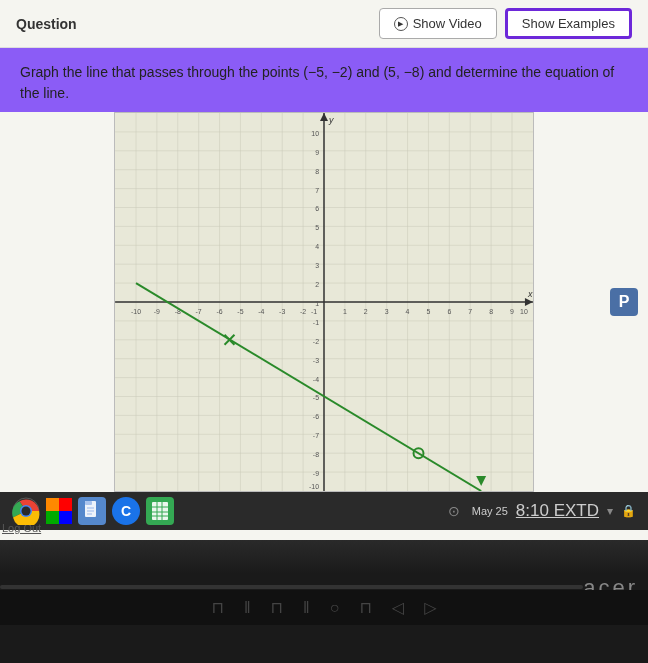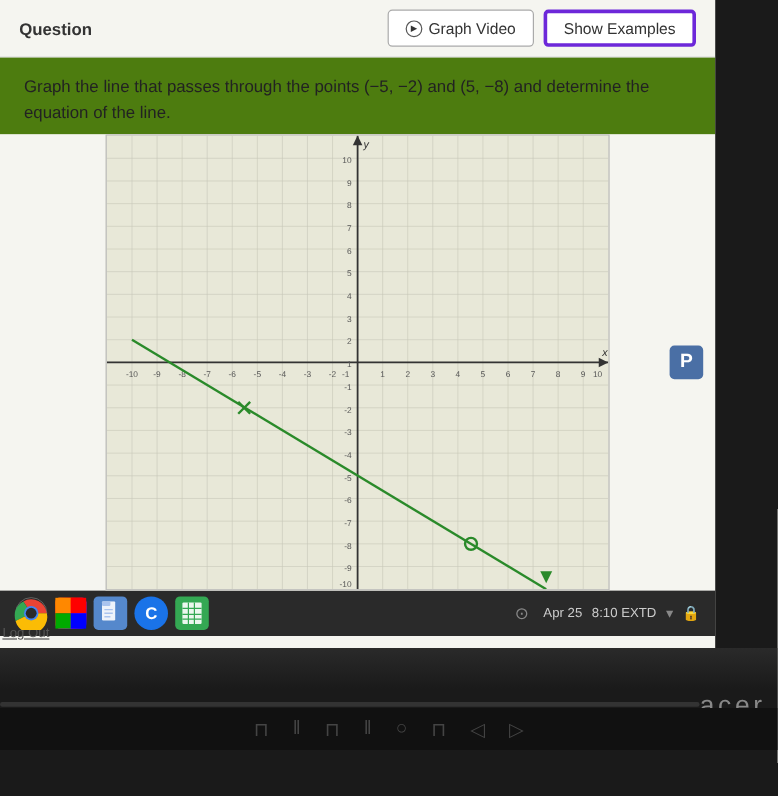--- a/index.html
+++ b/index.html
@@ -8,21 +8,21 @@
       height: 663px;
       background: #1a1a1a;
       font-family: Arial, sans-serif;
       overflow: hidden;
       display: flex;
       flex-direction: column;
     }
 
     
     .screen {
-      width: 596px;
+      width: 648px;
       height: 540px;
       background: #f5f5f0;
       position: relative;
       overflow: hidden;
     }
 
     
     .header {
       display: flex;
       align-items: center;
@@ -68,21 +68,21 @@
       border-radius: 4px;
       background: white;
       font-size: 13px;
       cursor: pointer;
       color: #333;
     }
 
     
     .question-area {
       padding: 14px 20px 8px 20px;
-      background: #4d7c0f;
+      background: #8b5cf6;
     }
     .question-text {
       font-size: 14px;
       color: #222;
       line-height: 1.5;
     }
 
     
     .graph-container {
       display: flex;
@@ -240,21 +240,21 @@
 </head>
 <body>
 
 <div class="screen">
 
   <div class="header">
     <div class="header-left">Question</div>
     <div class="header-right">
       <button class="btn-watch">
         <span class="play-icon">▶</span>
-        <span>Graph Video</span>
+        <span>Show Video</span>
       </button>
       <button class="btn-examples">Show Examples</button>
     </div>
   </div>
 
   <div class="question-area">
     <div class="question-text">
       Graph the line that passes through the points (−5, −2) and (5, −8) and determine
       the equation of the line.
     </div>
@@ -432,22 +432,22 @@
           <line x1="11" y1="1" x2="11" y2="19" stroke="#34a853" stroke-width="1"></line>
           <line x1="1" y1="6" x2="17" y2="6" stroke="#34a853" stroke-width="1"></line>
           <line x1="1" y1="11" x2="17" y2="11" stroke="#34a853" stroke-width="1"></line>
           <line x1="1" y1="15" x2="17" y2="15" stroke="#34a853" stroke-width="1"></line>
         </svg>
       </div>
     </div>
     <div class="taskbar-right">
 
       <div class="sys-icon" style="color:#888;font-size:14px;">⊙</div>
-      <span style="color:#ccc;font-size:11px;">Apr 25</span>
-      <span style="color:#ccc;font-size:11px;">8:10 EXTD</span>
+      <span style="color:#ccc;font-size:11px;">May 25</span>
+      <span style="color:#ccc;font-size:17px;text-decoration:underline;">8:10 EXTD</span>
       <div style="color:#888;font-size:12px;">▾</div>
       <div style="color:#888;font-size:12px;">🔒</div>
     </div>
   </div>
 </div>
 
 <div class="laptop-bottom">
   <div style="height:4px;width:90%;background:#333;border-radius:2px;margin-top:2px;"></div>
   <div class="acer-logo">acer</div>
   <div class="keyboard-bar">

